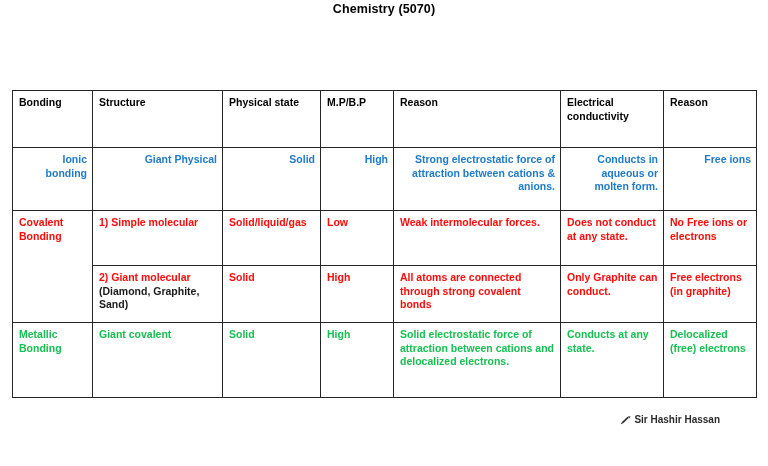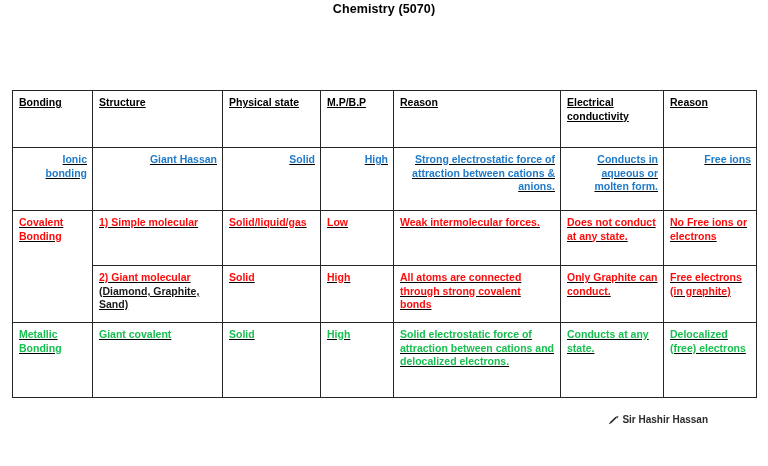--- a/index.html
+++ b/index.html
@@ -34,21 +34,20 @@
     margin-top: 3px;
     letter-spacing: 0.2px;
   }
 
   
   .table-wrap {
     position: absolute;
     left: 12px;
     top: 90px;
     width: 744px;
-    text-decoration: underline;
   }
   table.matrix {
     border-collapse: collapse;
     width: 744px;
     table-layout: fixed;
   }
   table.matrix td, table.matrix th {
     border: 1px solid #262626;
     vertical-align: top;
     padding: 5px 5px 5px 6px;
@@ -93,21 +92,21 @@
     font-weight: bold;
     display: block;
   }
 
   
   td.merged-bonding { vertical-align: top; }
 
   
   .signature {
     position: absolute;
-    right: 60px;
+    right: 48px;
     top: 414px;
     font-size: 10px;
     font-weight: bold;
     color: #2b2b2b;
     display: flex;
     align-items: center;
     gap: 2px;
     white-space: nowrap;
   }
   .sig-mark {
@@ -144,21 +143,21 @@
         <th>M.P/B.P</th>
         <th>Reason</th>
         <th>Electrical conductivity</th>
         <th>Reason</th>
       </tr>
     </thead>
     <tbody>
 
       <tr class="row-ionic">
         <td class="c-blue">Ionic bonding</td>
-        <td class="c-blue">Giant Hassan</td>
+        <td class="c-blue">Giant Physical</td>
         <td class="c-blue">Solid</td>
         <td class="c-blue">High</td>
         <td class="c-blue">Strong electrostatic force of attraction between cations &amp; anions.</td>
         <td class="c-blue">Conducts in aqueous or molten form.</td>
         <td class="c-blue">Free ions</td>
       </tr>
 
       <tr class="row-simple">
         <td class="c-red merged-bonding" rowspan="2">Covalent Bonding</td>
         <td class="c-red">1) Simple molecular</td>

